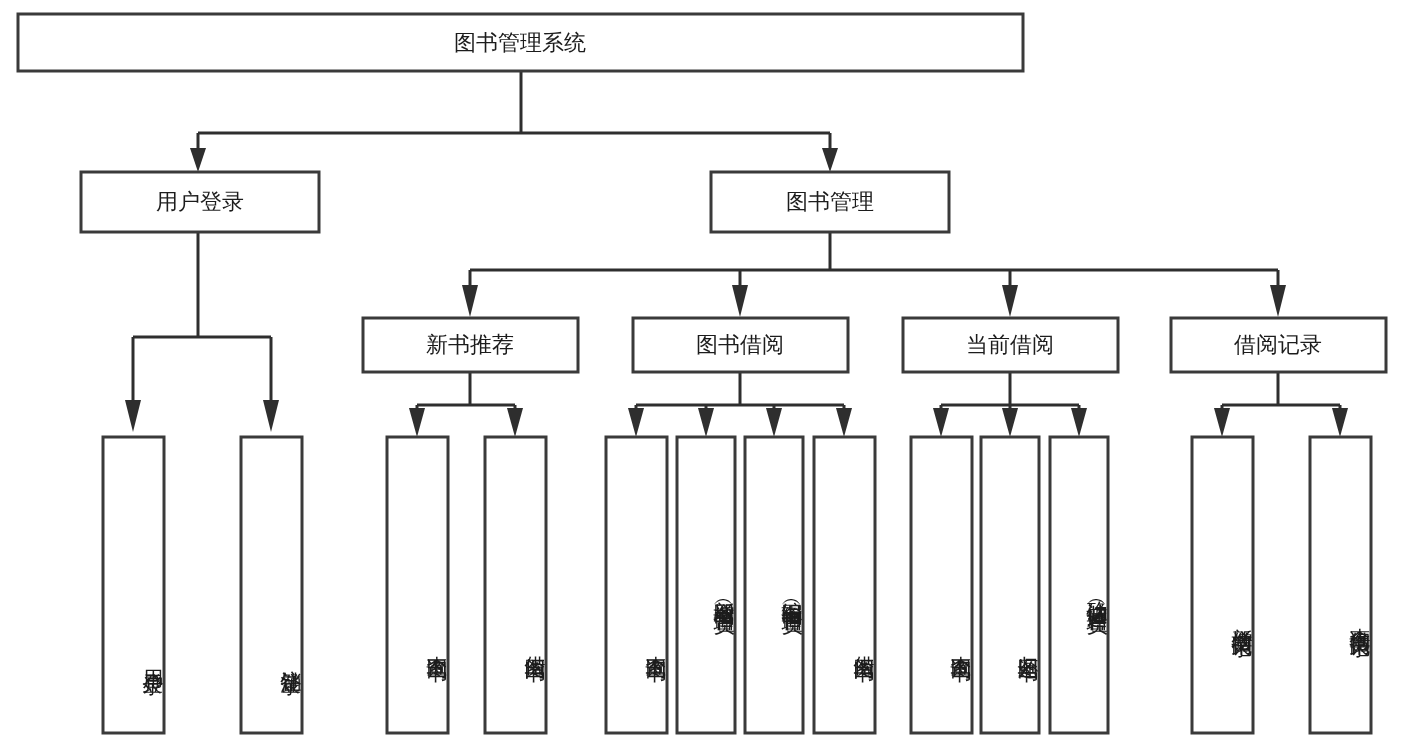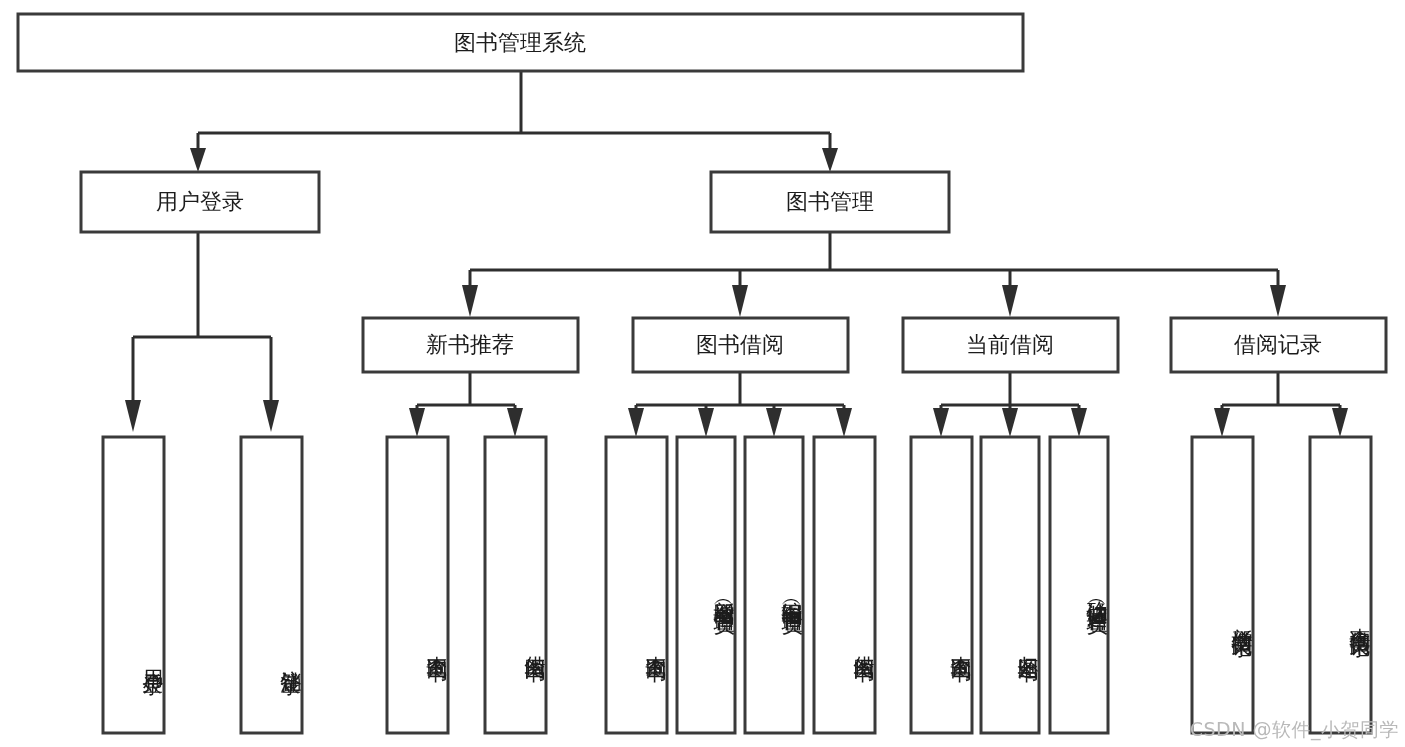--- a/index.html
+++ b/index.html
@@ -221,15 +221,14 @@
   <div class="vtext" style="left:911px; top:437px; width:61px; height:296px; justify-content:center; align-items:flex-start; padding-top:58px;">查询图书</div>
 
   <div class="vtext" style="left:981px; top:437px; width:58px; height:296px; justify-content:center; align-items:flex-start; padding-top:58px;">归还图书</div>
 
   <div class="vtext" style="left:1050px; top:437px; width:58px; height:296px; justify-content:center; align-items:flex-start; padding-top:8px;">确认归还（管理员）</div>
 
   <div class="vtext" style="left:1192px; top:437px; width:61px; height:296px; justify-content:center; align-items:flex-start; padding-top:32px;">新增借阅记录</div>
 
   <div class="vtext" style="left:1310px; top:437px; width:61px; height:296px; justify-content:center; align-items:flex-start; padding-top:32px;">查询借阅记录</div>
 
-  <div class="watermark">CSDN @软件_小贺同学</div>
 
 </div>
 
 </body></html>

